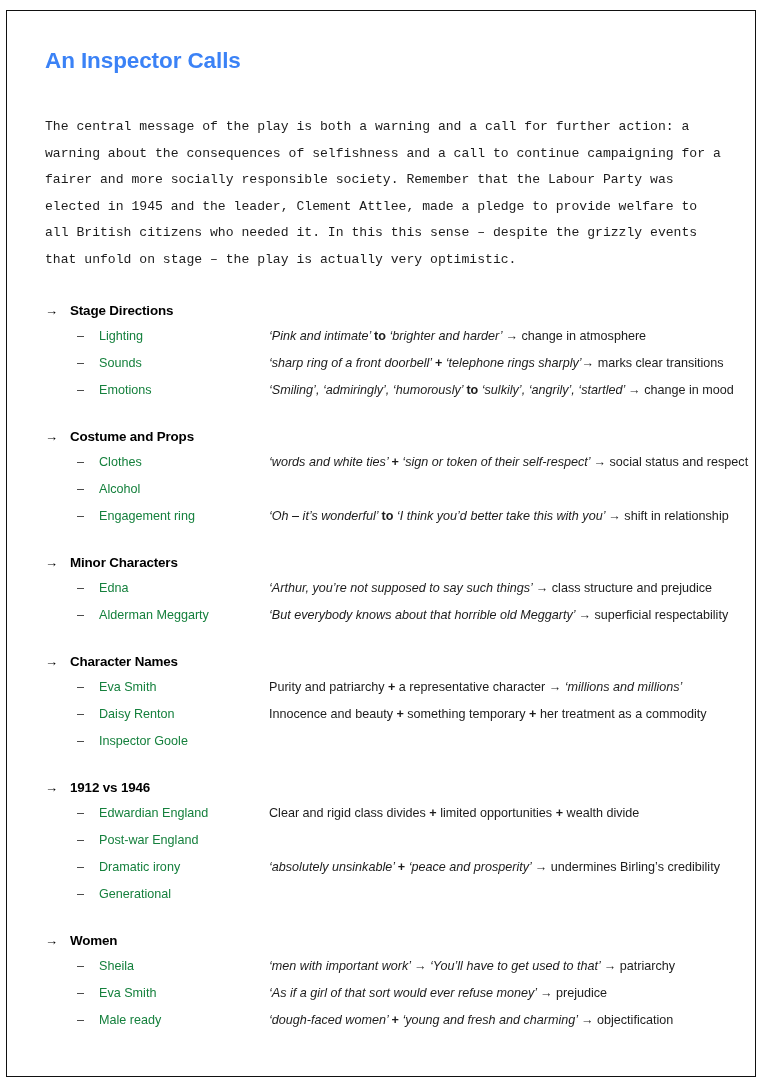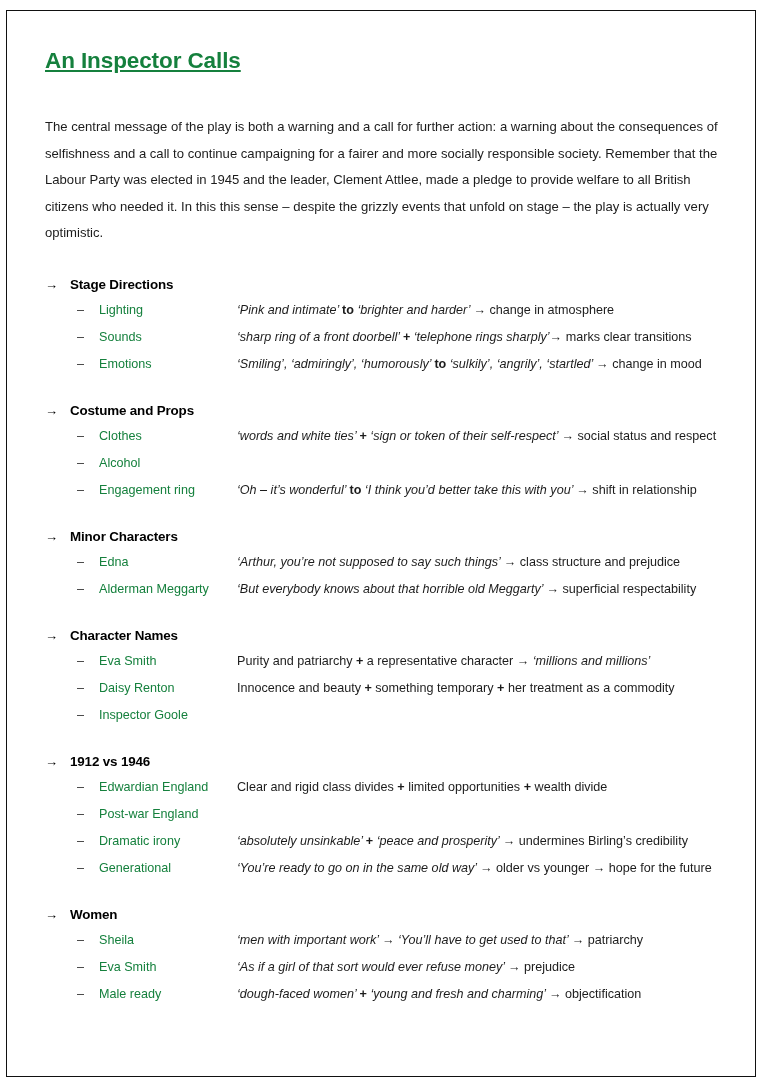--- a/index.html
+++ b/index.html
@@ -26,32 +26,32 @@
     background: #ffffff;
     overflow: hidden;
   }
   .page-inner {
     padding: 30px 24px 0 38px;
   }
   .doc-title {
     font-size: 22.5px;
     font-weight: bold;
     letter-spacing: -0.1px;
-    color: #15803d;
+    color: #3b82f6;
     margin: 6px 0 12px 0;
     line-height: 1.2;
-    text-decoration: underline;
   }
   .intro {
     margin-top: 40px;
     font-size: 13.1px;
     line-height: 2.03;
     color: #1c1c1c;
     max-width: 676px;
     text-align: left;
+    font-family: Liberation Mono, monospace;
   }
 
   .section {
     margin-top: 30px;
   }
   .section-heading {
     display: flex;
     align-items: baseline;
     font-size: 13.4px;
     font-weight: bold;
@@ -83,20 +83,21 @@
   }
   .row .row-label {
     width: 138px;
     flex: 0 0 138px;
     color: #15803d;
   }
   .row .row-detail {
     flex: 1 1 auto;
     color: #1c1c1c;
     white-space: nowrap;
+    margin-left: 32px;
   }
   .seg-i { font-style: italic; }
   .seg-b { font-weight: bold; }
   .seg-p { font-style: normal; font-weight: normal; }
   .seg-arrow { font-weight: bold; font-style: normal; }
   .seg-plus { font-weight: bold; font-style: normal; }
 </style>
 </head>
 <body>
 
@@ -209,21 +210,20 @@
               <span class="row-label">Post-war England</span>
             </div>
             <div class="row">
               <span class="dash-glyph">–</span>
               <span class="row-label">Dramatic irony</span>
               <span class="row-detail"><span class="seg-i">‘absolutely unsinkable’ </span><span class="seg-plus">+</span><span class="seg-i"> ‘peace and prosperity’ </span><span class="seg-arrow">→</span><span class="seg-p"> undermines Birling’s credibility</span></span>
             </div>
             <div class="row">
               <span class="dash-glyph">–</span>
               <span class="row-label">Generational</span>
-              <span class="row-detail"><span class="seg-i">‘You’re ready to go on in the same old way’ </span><span class="seg-arrow">→</span><span class="seg-p"> older vs younger </span><span class="seg-arrow">→</span><span class="seg-p"> hope for the future</span></span>
             </div>
           </div>
         </div>
         <div class="section">
           <div class="section-heading">
             <span class="arrow-glyph">→</span>
             <span>Women</span>
           </div>
           <div class="rows">
             <div class="row">

